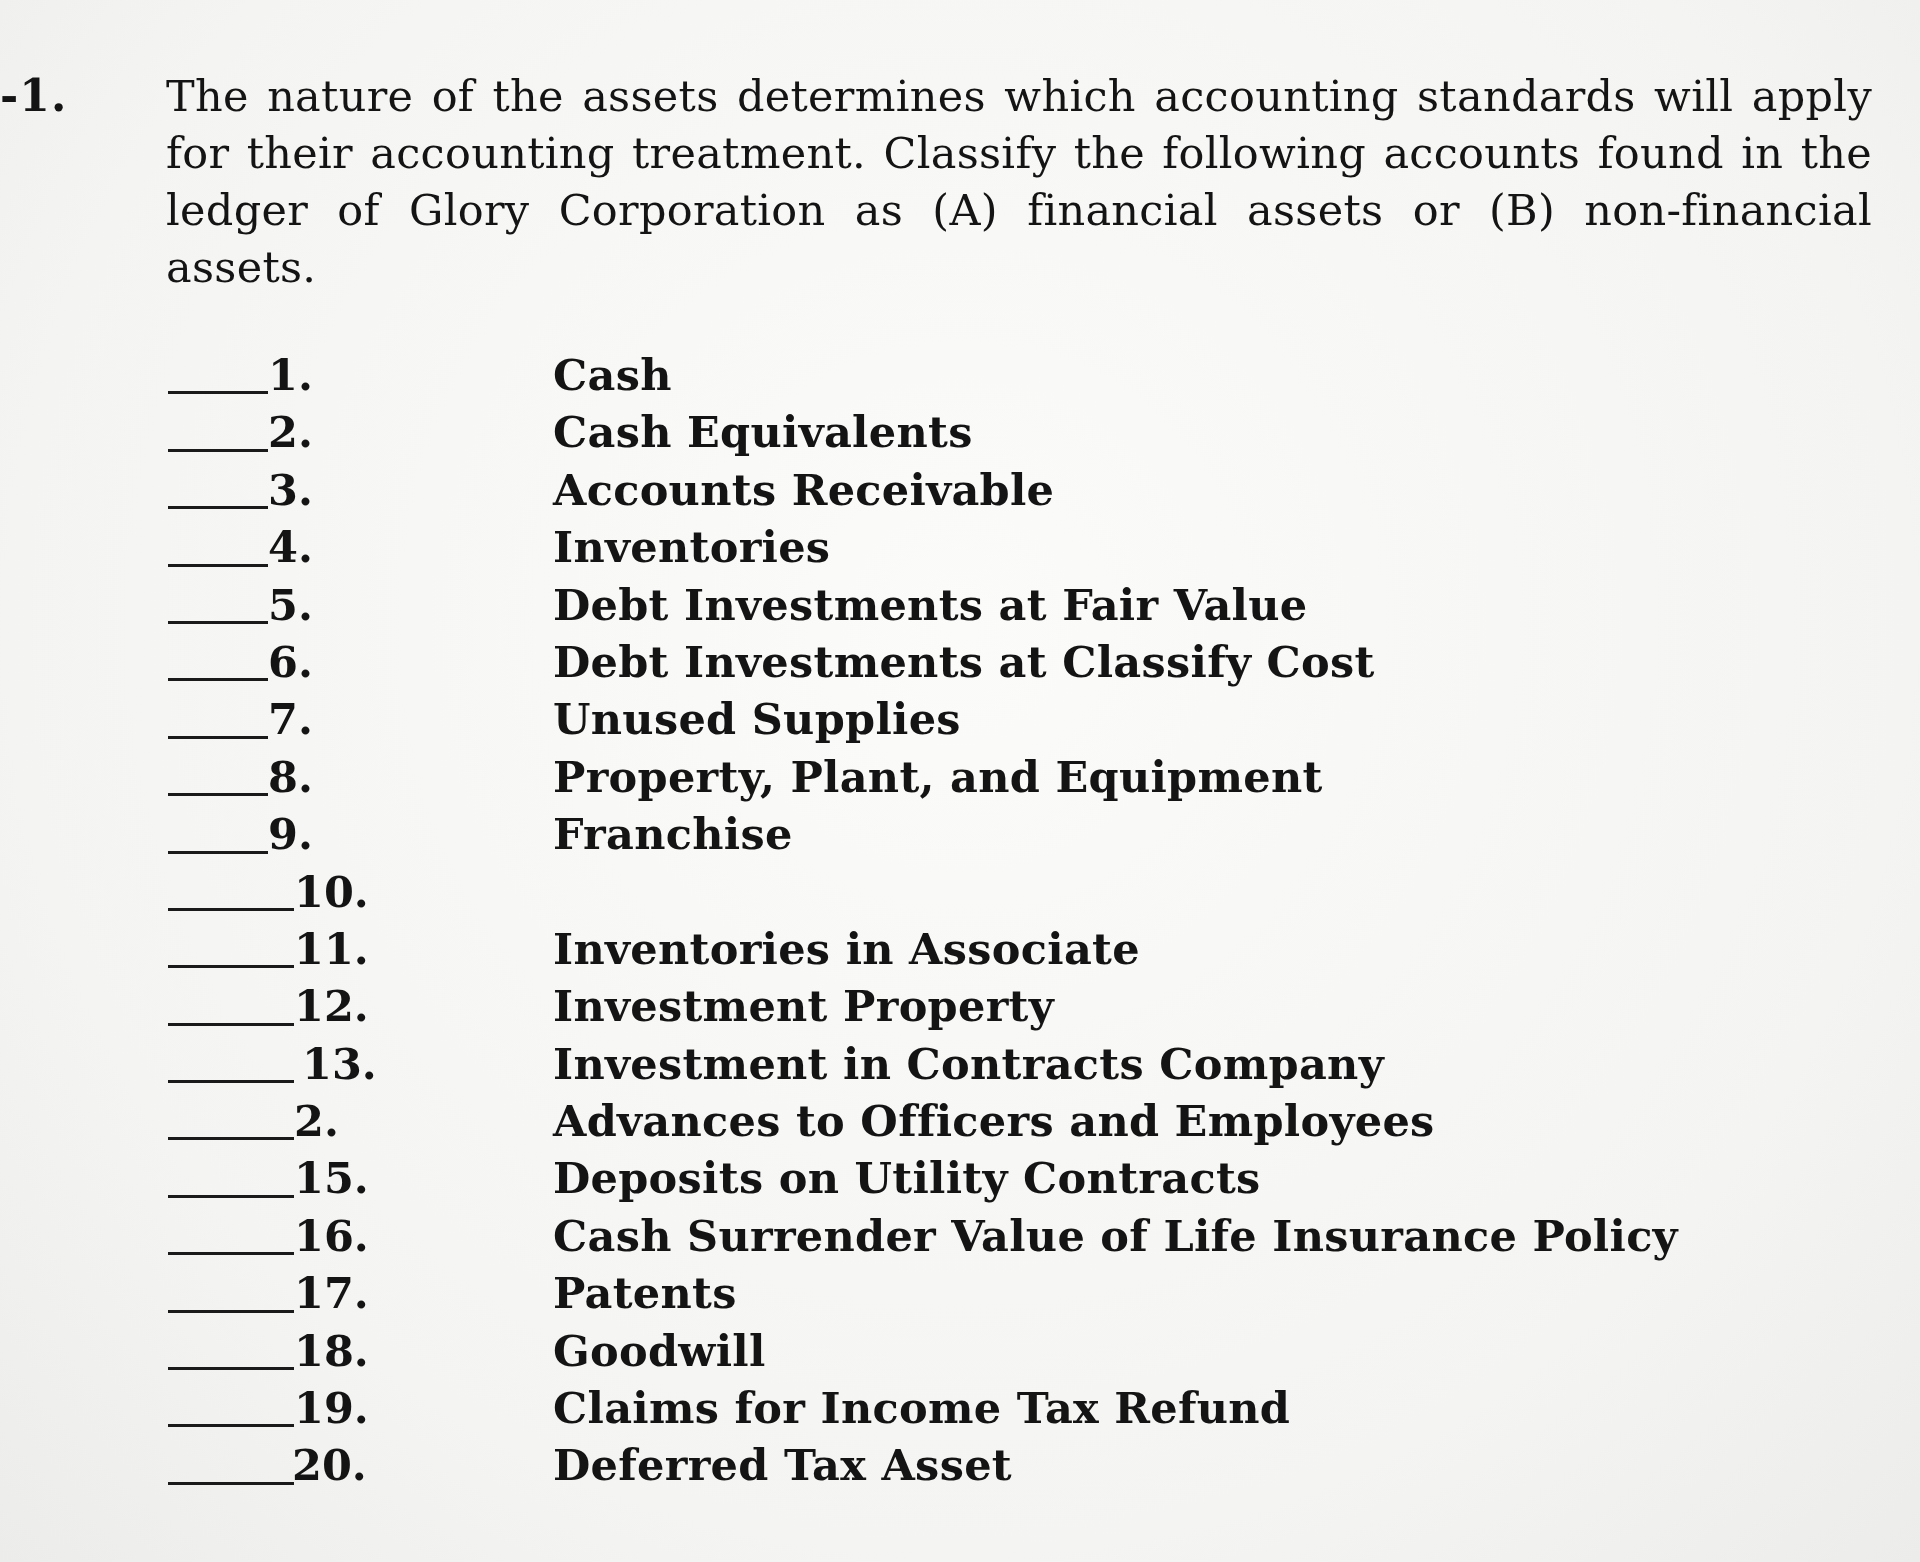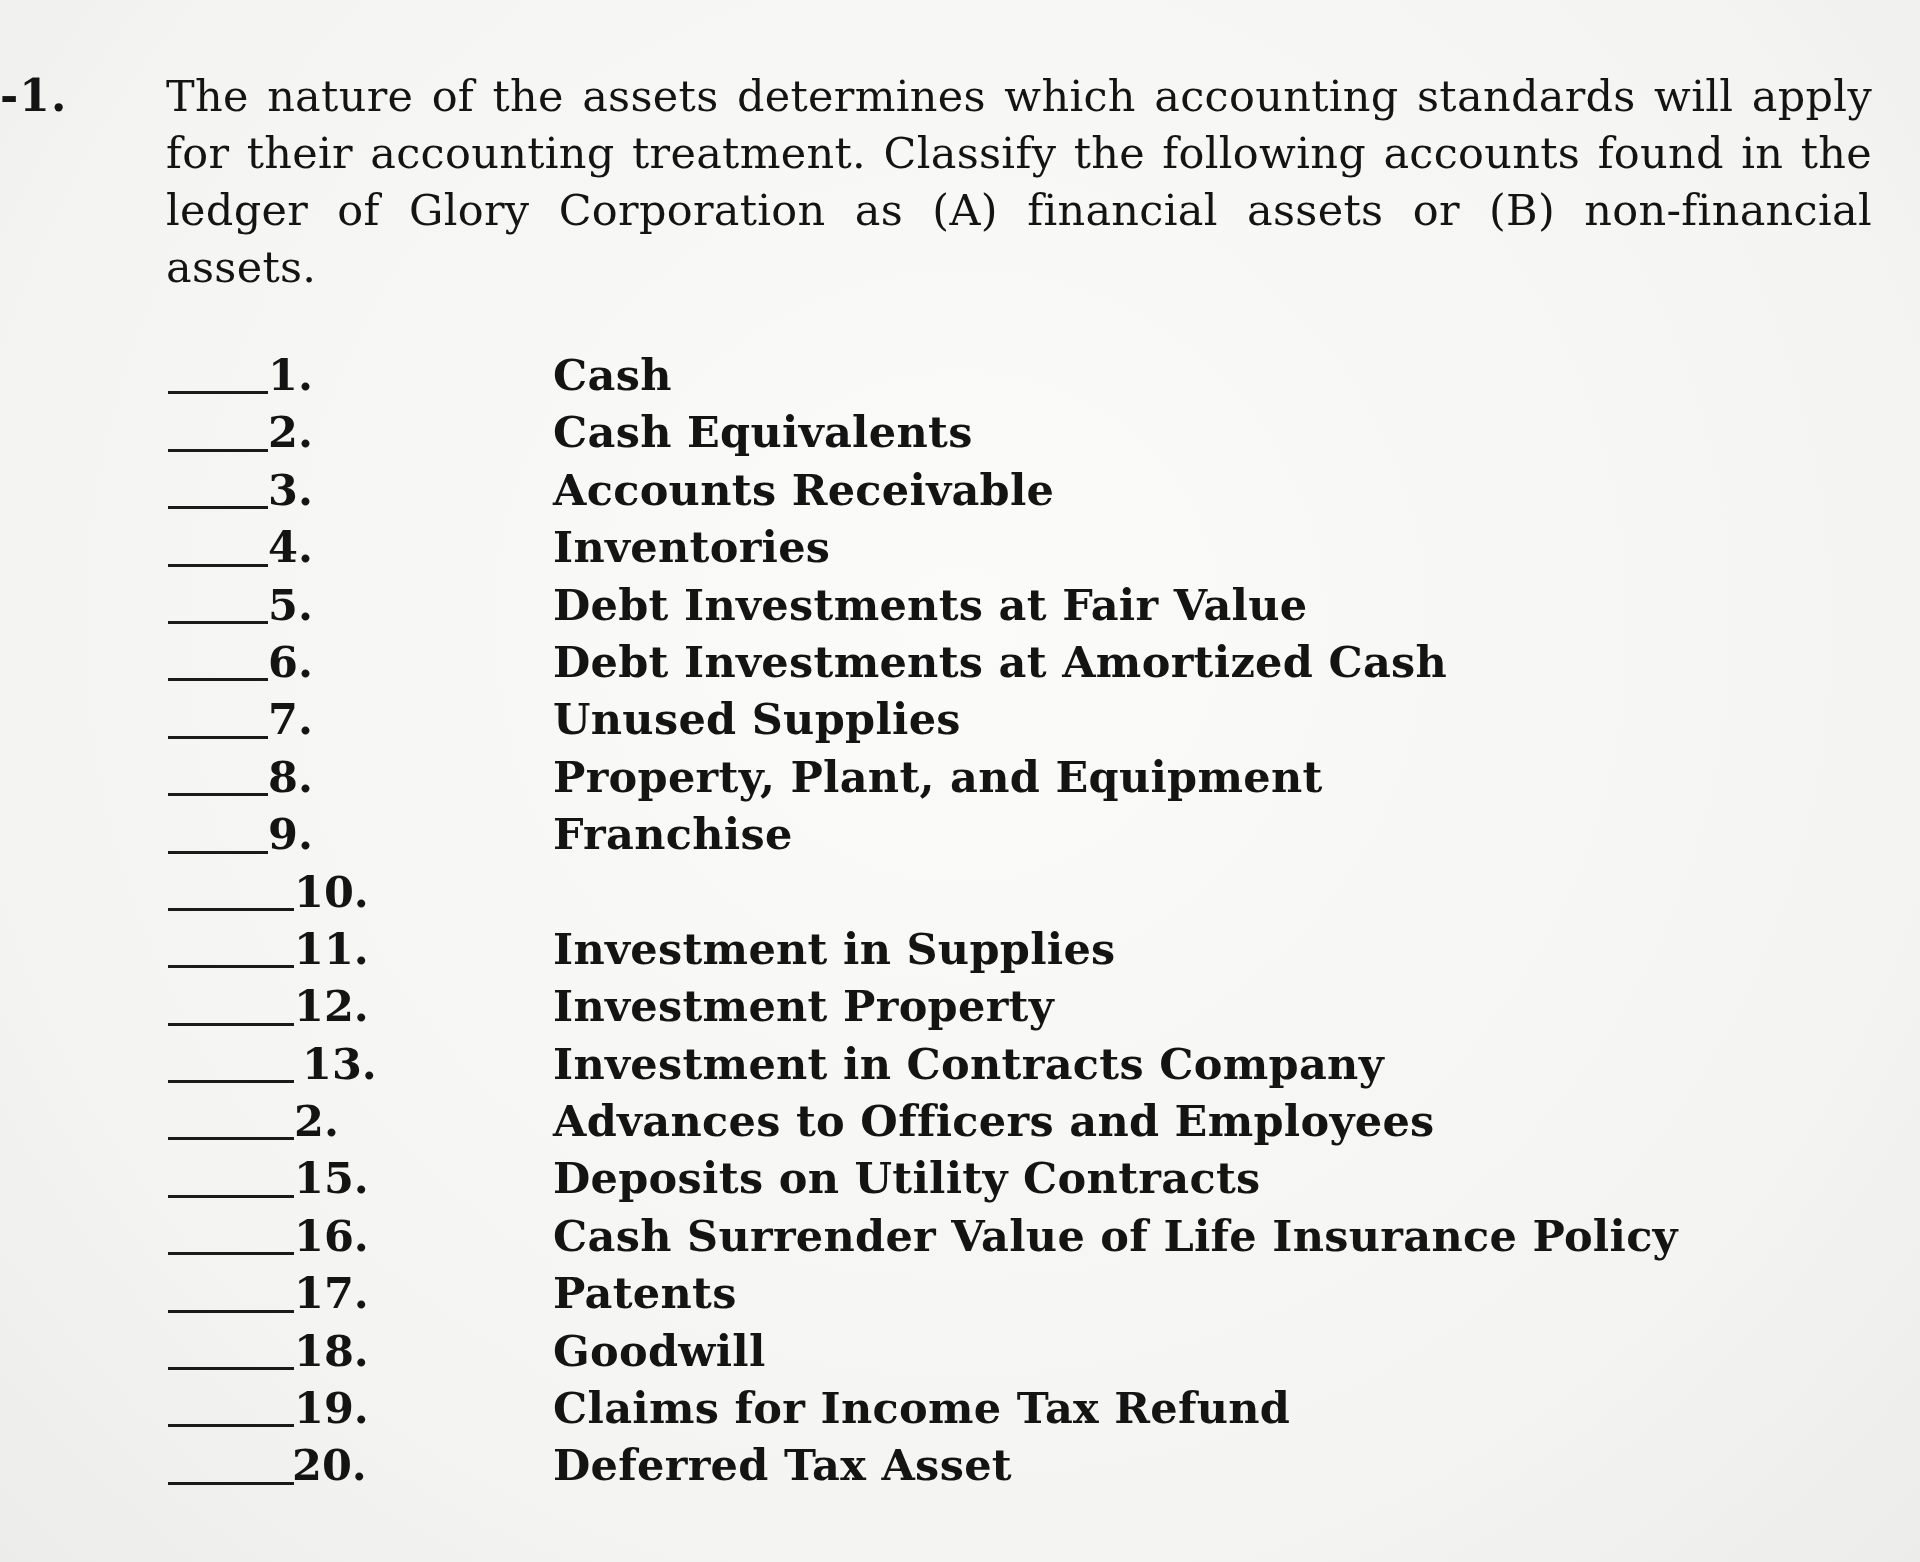--- a/index.html
+++ b/index.html
@@ -110,21 +110,21 @@
       <span class="item-label">Inventories</span>
     </li>
     <li class="item">
       <span class="blank" style="width:100px"></span>
       <span class="item-number" style="left:100px">5.</span>
       <span class="item-label">Debt Investments at Fair Value</span>
     </li>
     <li class="item">
       <span class="blank" style="width:100px"></span>
       <span class="item-number" style="left:100px">6.</span>
-      <span class="item-label">Debt Investments at Amortized Cash</span>
+      <span class="item-label">Debt Investments at Classify Cost</span>
     </li>
     <li class="item">
       <span class="blank" style="width:100px"></span>
       <span class="item-number" style="left:100px">7.</span>
       <span class="item-label">Unused Supplies</span>
     </li>
     <li class="item">
       <span class="blank" style="width:100px"></span>
       <span class="item-number" style="left:100px">8.</span>
       <span class="item-label">Property, Plant, and Equipment</span>
@@ -134,21 +134,21 @@
       <span class="item-number" style="left:100px">9.</span>
       <span class="item-label">Franchise</span>
     </li>
     <li class="item">
       <span class="blank" style="width:126px"></span>
       <span class="item-number" style="left:126px">10.</span>
     </li>
     <li class="item">
       <span class="blank" style="width:126px"></span>
       <span class="item-number" style="left:126px">11.</span>
-      <span class="item-label">Investment in Supplies</span>
+      <span class="item-label">Inventories in Associate</span>
     </li>
     <li class="item">
       <span class="blank" style="width:126px"></span>
       <span class="item-number" style="left:126px">12.</span>
       <span class="item-label">Investment Property</span>
     </li>
     <li class="item">
       <span class="blank" style="width:126px"></span>
       <span class="item-number" style="left:134px">13.</span>
       <span class="item-label">Investment in Contracts Company</span>

